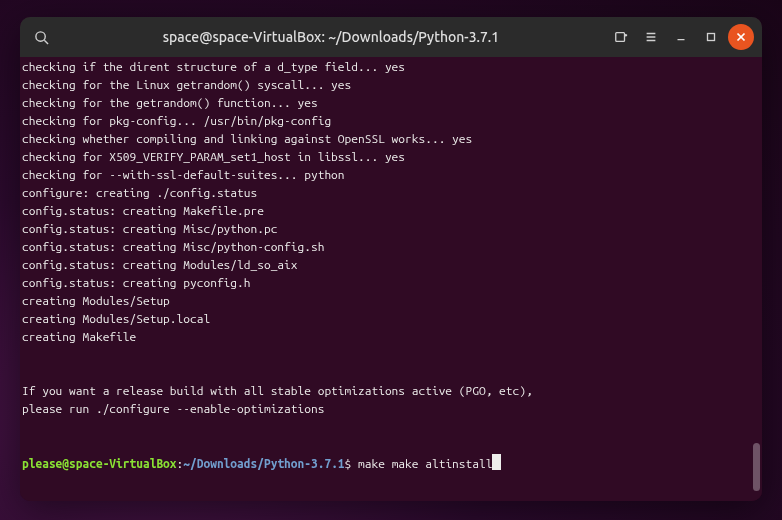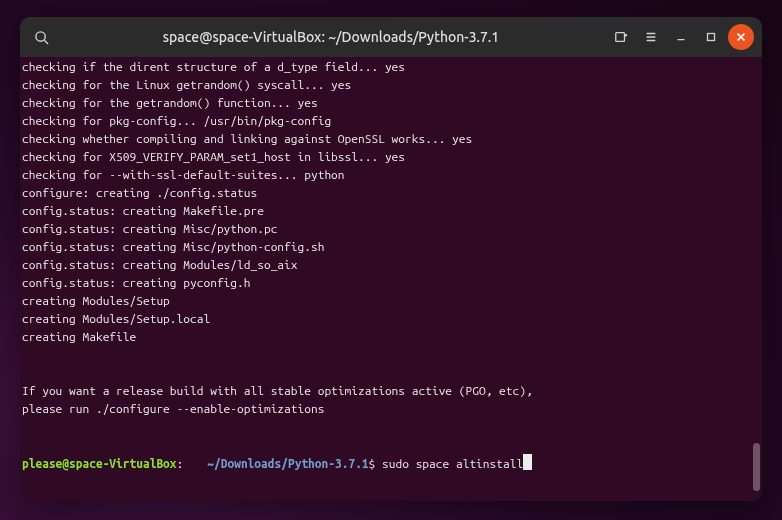--- a/index.html
+++ b/index.html
@@ -64,21 +64,21 @@
   overflow: hidden;
 }
 .terminal-content {
   position: absolute;
   bottom: 10px;
   left: 2px;
   right: 12px;
 }
 .prompt-user { color: #8ae234; font-weight: bold; }
 .prompt-colon { color: #eeeeec; }
-.prompt-path { color: #729fcf; font-weight: bold; margin-left: 24px; }
+.prompt-path { color: #729fcf; font-weight: bold; }
 .prompt-dollar { color: #eeeeec; }
 .cmd { color: #eeeeec; }
 .cursor {
   display: inline-block;
   width: 9px;
   height: 16px;
   background: #eeeeec;
   vertical-align: text-bottom;
 }
 .scrollbar {
@@ -156,17 +156,17 @@
 config.status: creating pyconfig.h
 creating Modules/Setup
 creating Modules/Setup.local
 creating Makefile
 
 
 If you want a release build with all stable optimizations active (PGO, etc),
 please run ./configure --enable-optimizations
 
 
-</span><span class="prompt-user">please@space-VirtualBox</span><span class="prompt-colon">:</span><span class="prompt-path">~/Downloads/Python-3.7.1</span><span class="prompt-dollar">$ </span><span class="cmd">sudo space altinstall</span><span class="cursor"></span>
+</span><span class="prompt-user">please@space-VirtualBox</span><span class="prompt-colon">:</span><span class="prompt-path">~/Downloads/Python-3.7.1</span><span class="prompt-dollar">$ </span><span class="cmd">make make altinstall</span><span class="cursor"></span>
     </div>
     <div class="scrollbar"></div>
   </div>
 </div>
 
 </body></html>

